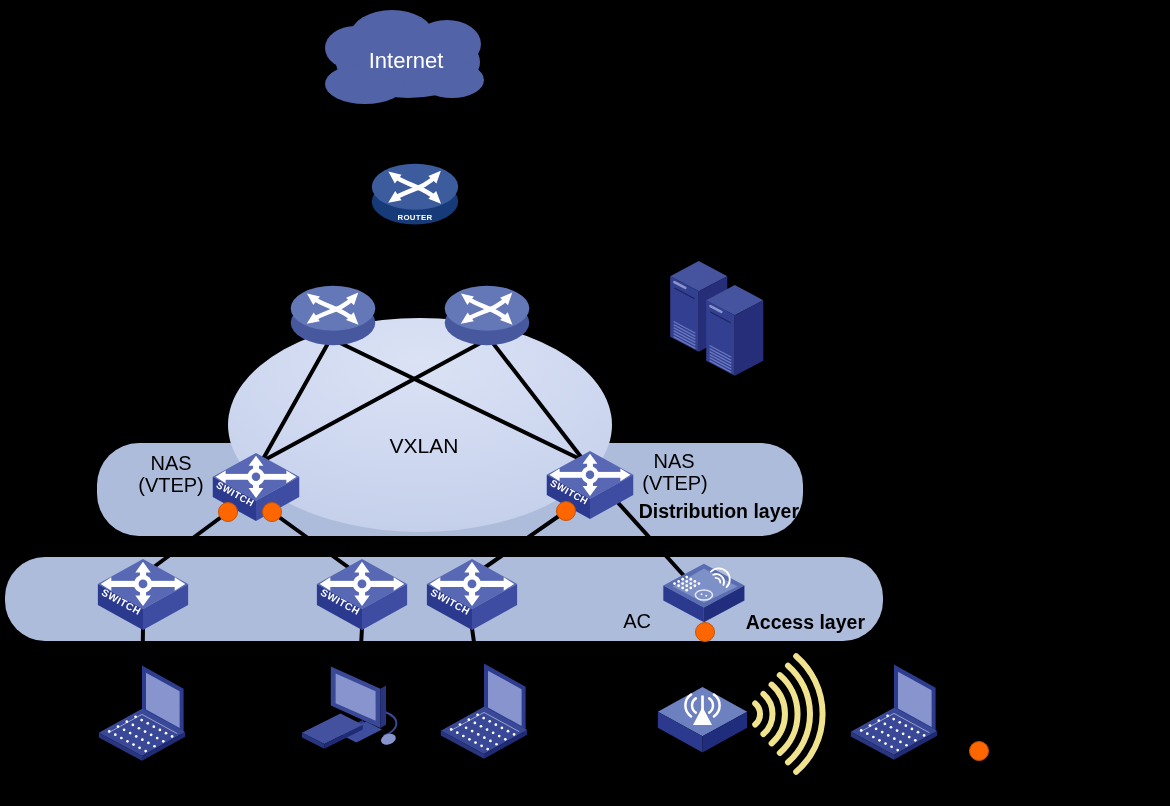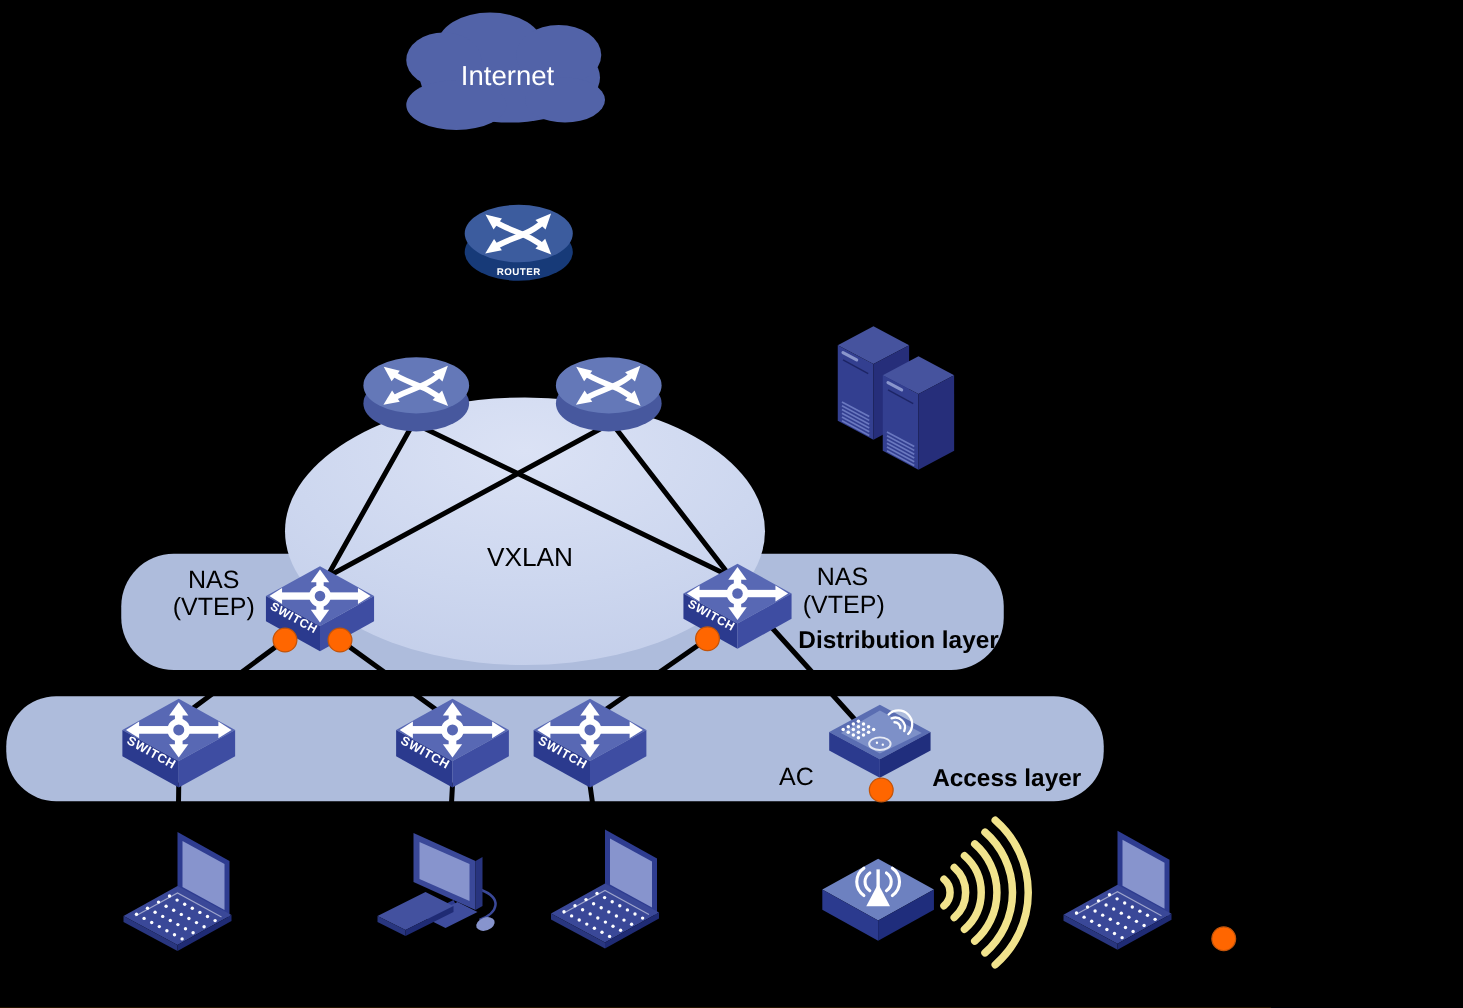--- a/index.html
+++ b/index.html
@@ -1,16 +1,16 @@
 <!DOCTYPE html>
 <html><head>
 <meta charset="utf-8">
 <style>
   html,body{margin:0;padding:0;background:#000;}
-  .stage{position:relative;width:1170px;height:806px;background:#a16207;overflow:hidden;
+  .stage{position:relative;width:1170px;height:806px;background:#22c55e;overflow:hidden;
          font-family:"Liberation Sans",sans-serif;}
   svg{display:block;}
   .lbl{font-family:"Liberation Sans",sans-serif;fill:#000;}
   .lbl-white{fill:#fff;}
   .lbl-bold{font-weight:bold;}
   .link{stroke:#000;stroke-width:4;stroke-linecap:round;fill:none;}
   .sw-top{fill:#5868b4;}
   .sw-left{fill:#2b3a8e;}
   .sw-right{fill:#3e4da2;}
   .white{fill:#fff;}

